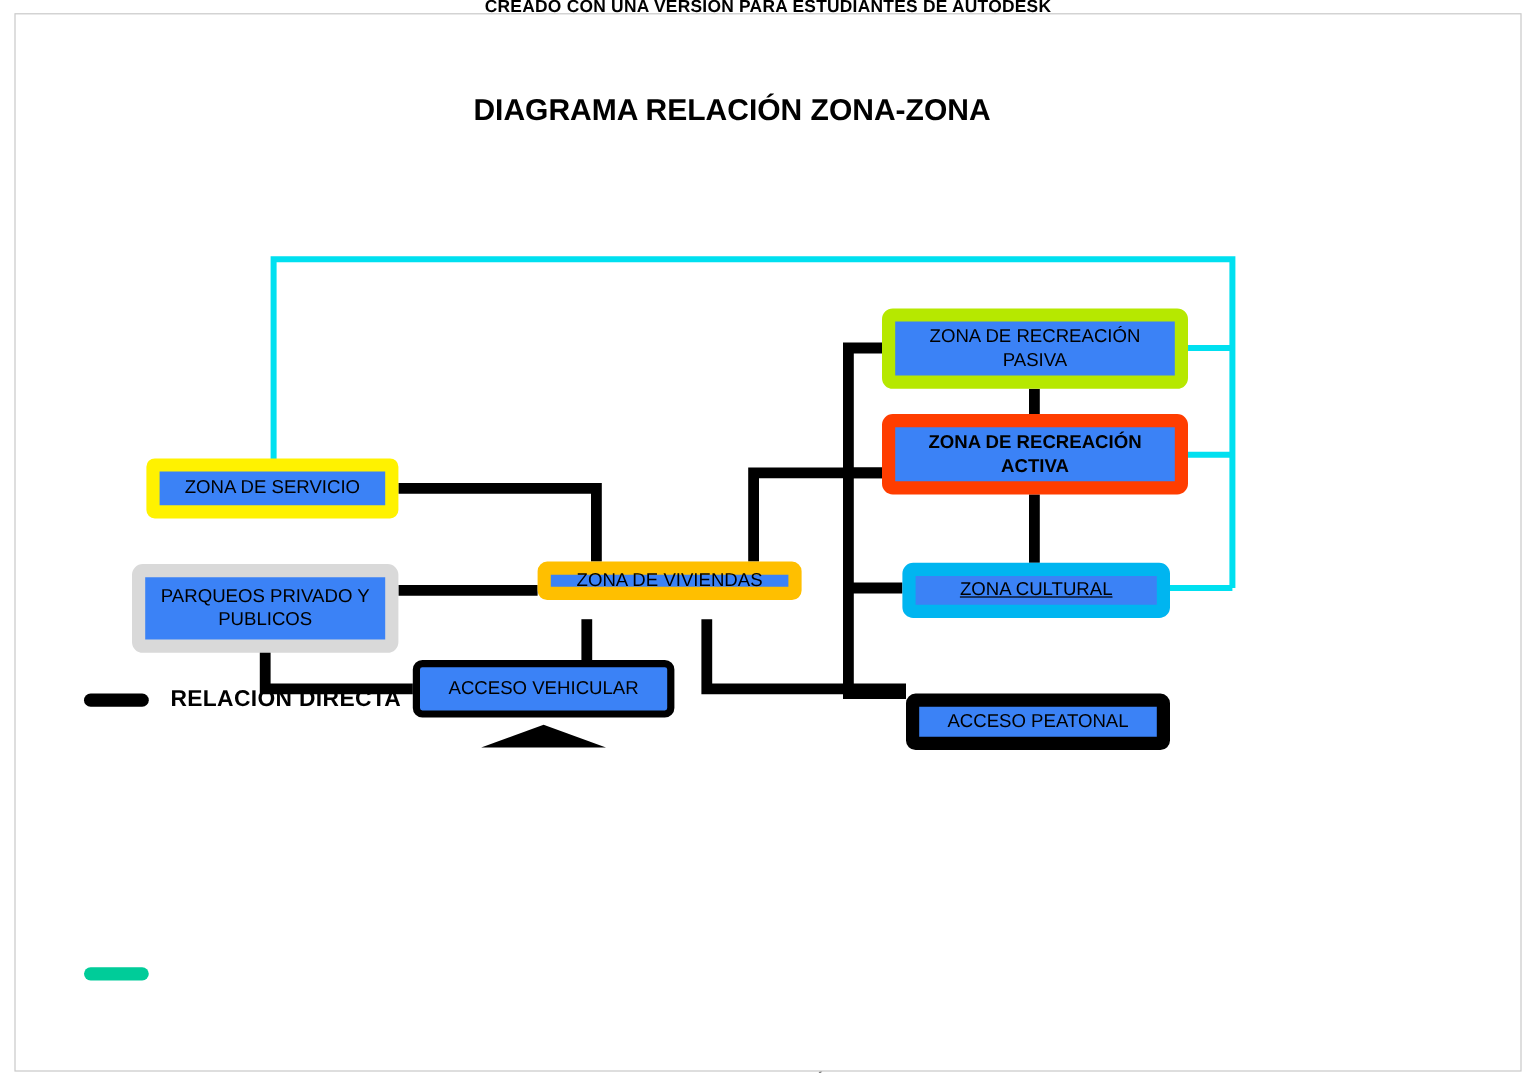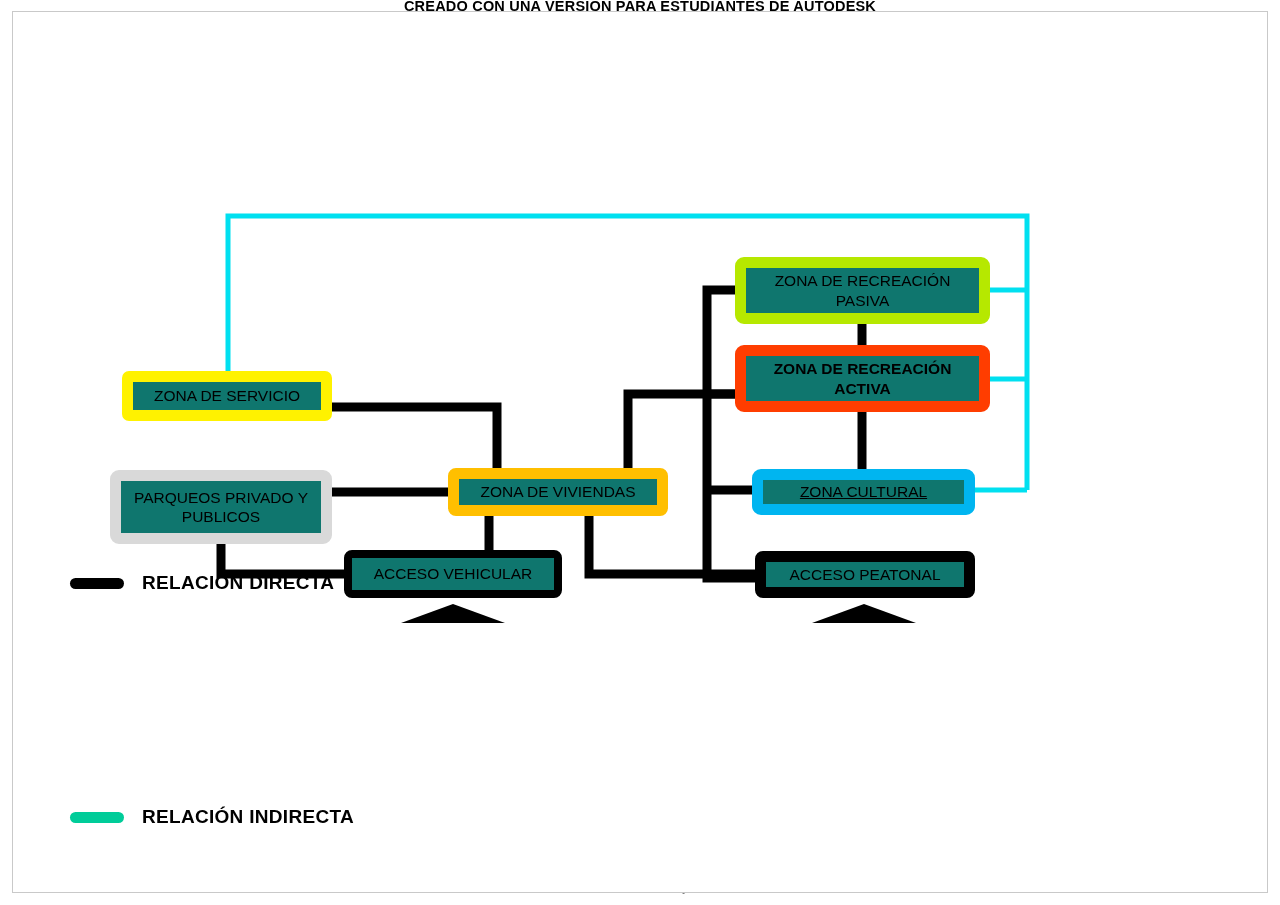--- a/index.html
+++ b/index.html
@@ -30,34 +30,34 @@
   #title{
     position:absolute;left:300px;top:76px;width:620px;text-align:center;
     font-size:25px;font-weight:bold;line-height:1.28;
   }
 
   
   #wires{position:absolute;left:0;top:0;width:1280px;height:905px;}
 
   
   .node{
-    position:absolute;box-sizing:border-box;background:#0f766e;
+    position:absolute;box-sizing:border-box;background:#3b82f6;
     display:flex;align-items:center;justify-content:center;text-align:center;
     font-size:15.5px;line-height:1.25;color:#000;
   }
   .node .lbl{display:block;padding:0 6px;}
 
-  #n-servicio   {left:122px;top:371px;width:210px;height:50px;
+  #n-servicio   {left:122px;top:382px;width:210px;height:50px;
                  border:11px solid #FFF200;border-radius:7px;align-items:center;}
   #n-parqueos   {left:110px;top:470px;width:222px;height:74px;
                  border:11px solid #D9D9D9;border-radius:9px;}
-  #n-viviendas  {left:448px;top:468px;width:220px;height:48px;
+  #n-viviendas  {left:448px;top:468px;width:220px;height:32px;
                  border:11px solid #14b8a6;border-radius:8px;}
   #n-vehicular  {left:344px;top:550px;width:218px;height:48px;
-                 border:8px solid #a21caf;border-radius:8px;text-align:center;}
+                 border:6px solid #a21caf;border-radius:8px;text-align:center;}
   #n-peatonal   {left:755px;top:551px;width:220px;height:47px;
                  border:11px solid #000000;border-radius:8px;}
   #n-pasiva     {left:735px;top:257px;width:255px;height:67px;
                  border:11px solid #B6E800;border-radius:9px;}
   #n-activa     {left:735px;top:345px;width:255px;height:67px;
                  border:11px solid #FF3D00;border-radius:9px;font-weight:bold;}
   #n-cultural   {left:752px;top:469px;width:223px;height:46px;
                  border:11px solid #00B5F0;border-radius:9px;text-decoration:underline;}
 
   
@@ -71,20 +71,21 @@
 <body>
 
 <div class="wm" id="wm-top">CREADO CON UNA VERSIÓN PARA ESTUDIANTES DE AUTODESK</div>
 <div class="wm" id="wm-bottom">CREADO CON UNA VERSIÓN PARA ESTUDIANTES DE AUTODESK</div>
 <div class="wm" id="wm-left">CREADO CON UNA VERSIÓN PARA ESTUDIANTES DE AUTODESK</div>
 <div class="wm" id="wm-right">CREADO CON UNA VERSIÓN PARA ESTUDIANTES DE AUTODESK</div>
 
 <div id="frame" style="border-color: rgb(201, 201, 201);"></div>
 
 <div id="title">
+  <div>DIAGRAMA RELACIÓN ZONA-ZONA</div>
 </div>
 
 <svg id="wires" viewBox="0 0 1280 905" xmlns="http://www.w3.org/2000/svg">
 
   <g fill="none" stroke="#00E0F0" stroke-width="5" stroke-linecap="butt" stroke-linejoin="miter">
 
     <path d="M228,386 L228,216 L1027,216 L1027,490"></path>
 
     <path d="M1027,290 L990,290"></path>
 
@@ -131,21 +132,21 @@
 </div>
 
 <div class="node" id="n-viviendas" style="border-color: rgb(255, 191, 0);">
   <span class="lbl">ZONA DE VIVIENDAS</span>
 </div>
 
 <div class="node" id="n-vehicular" style="border-color: rgb(0, 0, 0);">
   <span class="lbl">ACCESO VEHICULAR</span>
 </div>
 
-<div class="node" id="n-peatonal" style="border-color: rgb(0, 0, 0);">
+<div class="node" id="n-peatonal" style="border-color: rgb(0, 0, 0); margin-top: 27px;">
   <span class="lbl">ACCESO PEATONAL</span>
 </div>
 
 <div class="node" id="n-pasiva" style="border-color: rgb(182, 232, 0);">
   <span class="lbl">ZONA DE RECREACIÓN PASIVA</span>
 </div>
 
 <div class="node" id="n-activa" style="border-color: rgb(255, 61, 0);">
   <span class="lbl">ZONA DE RECREACIÓN ACTIVA</span>
 </div>
@@ -154,14 +155,13 @@
   <span class="lbl">ZONA CULTURAL</span>
 </div>
 
 <div class="lg-row" id="lg-direct">
   <span class="lg-swatch" id="sw-direct" style="background: rgb(0, 0, 0);"></span>
   <span class="lg-text">RELACIÓN DIRECTA</span>
 </div>
 
 <div class="lg-row" id="lg-indirect">
   <span class="lg-swatch" id="sw-indirect" style="background: rgb(0, 204, 153);"></span>
-  <span class="lg-text">RELACIÓN INDIRECTA</span>
 </div>
 
 </body></html>

